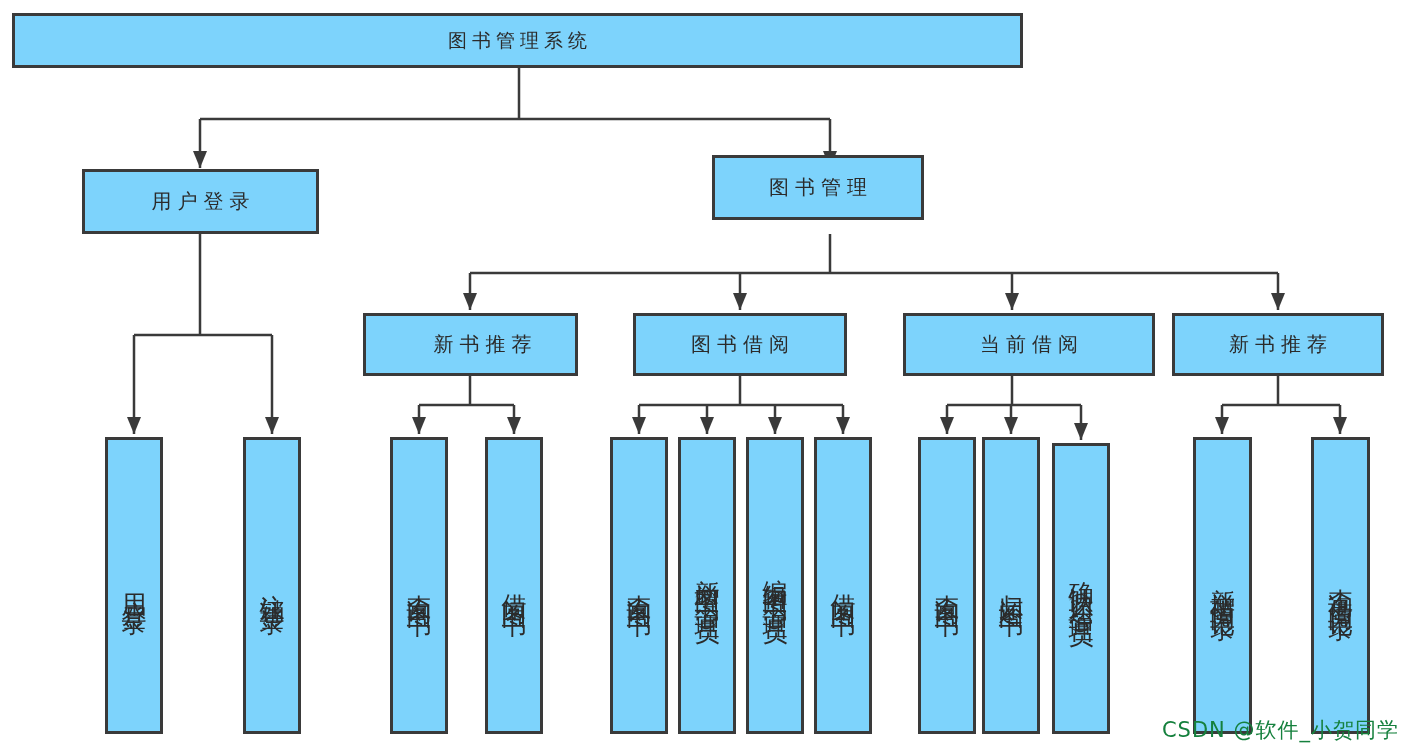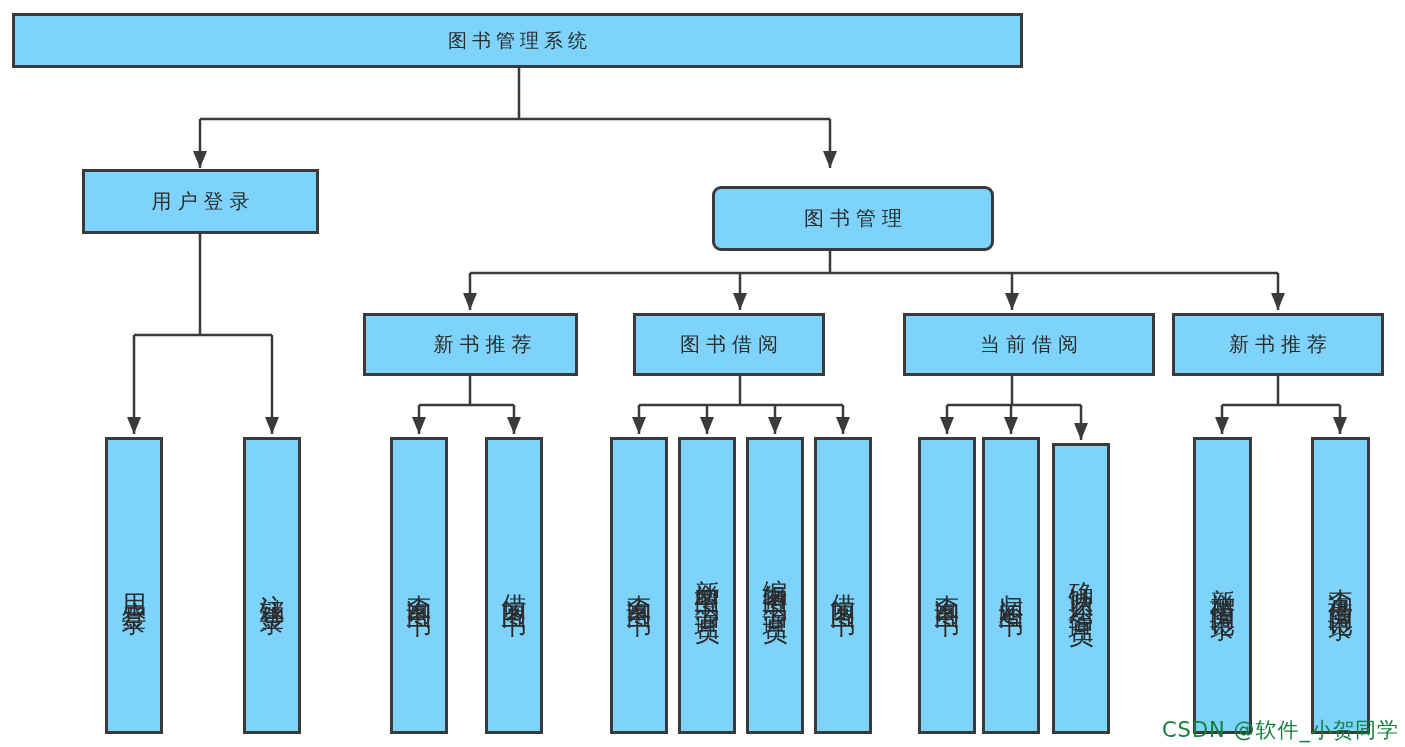--- a/index.html
+++ b/index.html
@@ -107,28 +107,28 @@
     </g>
   </svg>
 
   <div class="box title-box" style="left:12px; top:13px; width:1011px; height:55px;">
     <span class="hlabel">图书管理系统</span>
   </div>
 
   <div class="box" style="left:82px; top:169px; width:237px; height:65px;">
     <span class="hlabel">用户登录</span>
   </div>
-  <div class="box" style="left:712px; top:186px; width:282px; height:65px;border-radius:9px;">
+  <div class="box" style="left:712px; top:155px; width:212px; height:65px;">
     <span class="hlabel">图书管理</span>
   </div>
 
   <div class="box" style="left:363px; top:313px; width:215px; height:63px;padding-left:24px;">
     <span class="hlabel">新书推荐</span>
   </div>
-  <div class="box" style="left:633px; top:313px; width:192px; height:63px;">
+  <div class="box" style="left:633px; top:313px; width:214px; height:63px;">
     <span class="hlabel">图书借阅</span>
   </div>
   <div class="box" style="left:903px; top:313px; width:252px; height:63px;">
     <span class="hlabel">当前借阅</span>
   </div>
   <div class="box" style="left:1172px; top:313px; width:212px; height:63px;">
     <span class="hlabel">新书推荐</span>
   </div>
 
   <div class="box" style="left:105px; top:437px; width:58px; height:297px;">

